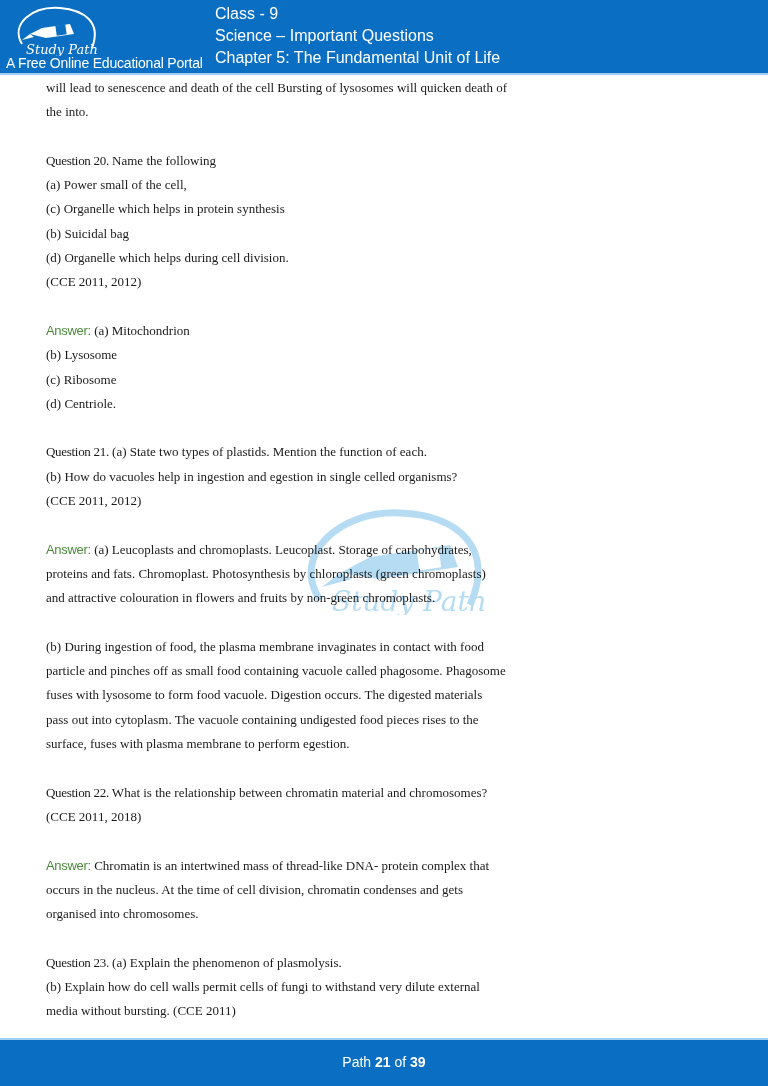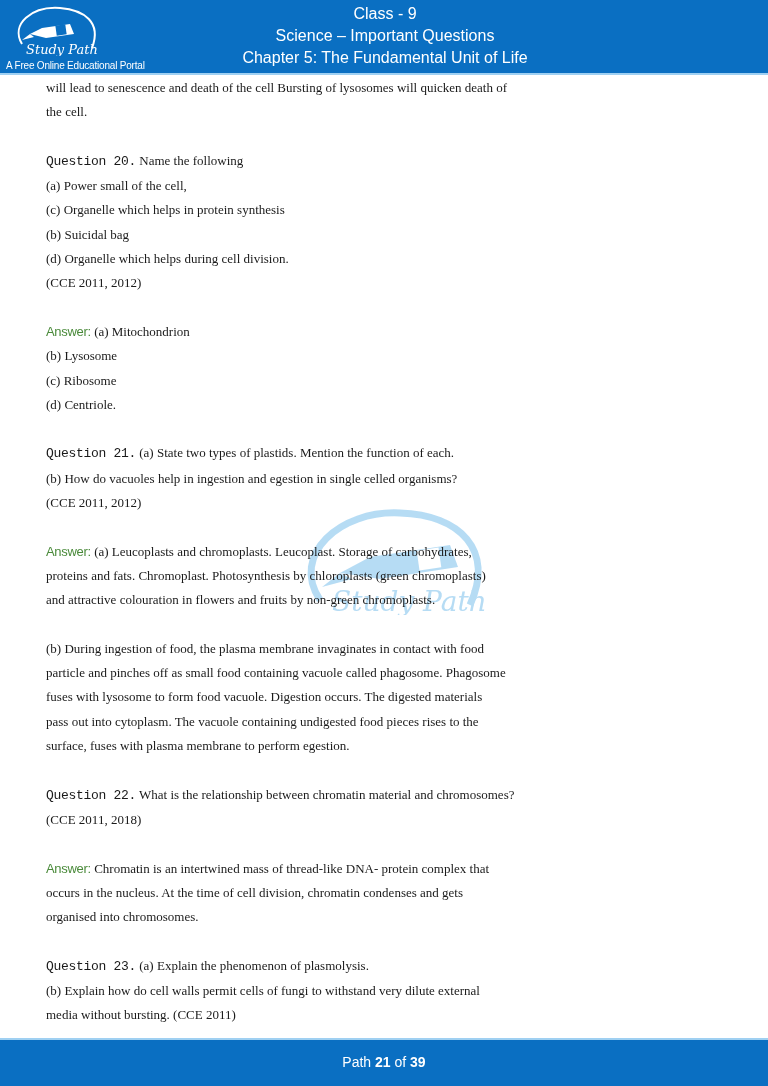--- a/index.html
+++ b/index.html
@@ -14,35 +14,35 @@
     background: #0a6fc2; color: #ffffff;
     border-bottom: 2px solid #9fd0f2;
   }
   .logo {
     position: absolute; left: 6px; top: 4px; width: 205px; height: 68px;
   }
   .logo svg { position: absolute; left: 6px; top: 0; }
   .logo-tagline {
     position: absolute; left: 0; bottom: 1px; width: 210px;
     font-family: "Liberation Sans", "DejaVu Sans", sans-serif;
-    font-size: 10px; letter-spacing: -0.2px; color: #ffffff; white-space: nowrap;
+    font-size: 14px; letter-spacing: -0.2px; color: #ffffff; white-space: nowrap;
   }
   .header-titles {
-    position: absolute; left: 215px; top: 3px; width: 340px; text-align: center;
+    position: absolute; left: 215px; top: 3px; width: 340px; text-align: left;
     font-family: "Liberation Sans", "DejaVu Sans", sans-serif;
   }
   .header-titles div { font-size: 16px; line-height: 22px; white-space: nowrap; }
 
   .content {
     position: absolute; left: 46px; top: 76px; width: 690px;
     font-size: 13px; line-height: 24.3px;
   }
   .content p { margin: 0; }
   .gap { height: 24.3px; }
-  .q-label { font-family: Liberation Mono, monospace; font-weight: normal; color: #1a1a1a; letter-spacing: -0.3px; }
+  .q-label { font-family: Liberation Serif, serif; font-weight: normal; color: #1a1a1a; letter-spacing: -0.3px; }
   .a-label { font-family: "Liberation Sans", "DejaVu Sans", sans-serif; color: #4a8a3a; letter-spacing: -0.3px; margin-top: 16px; }
 
   .watermark {
     position: absolute; left: 300px; top: 505px; width: 190px; height: 110px;
     opacity: 0.55; pointer-events: none;
   }
 
   .footer {
     position: absolute; left: 0; top: 1038px; width: 768px; height: 48px;
     background: #0a6fc2; border-top: 2px solid #9fd0f2;
@@ -77,21 +77,21 @@
   <path d="M20 95 C -10 50, 40 5, 100 8 C 160 10, 195 45, 170 100" fill="none" stroke="#7cc0ec" stroke-width="7"></path>
   <path d="M40 68 L70 52 L150 40 L158 62 L80 74 Z" fill="#7cc0ec"></path>
   <rect x="118" y="44" width="22" height="20" fill="#ffffff" transform="rotate(-8 129 54)"></rect>
   <path d="M40 68 L22 82 L52 74 Z" fill="#7cc0ec"></path>
   <text x="32" y="106" fill="#7cc0ec" font-family="DejaVu Serif, serif" font-style="italic" font-size="28">Study Path</text>
 </svg>
 
 <div class="content">
   <section>
     <p>will lead to senescence and death of the cell Bursting of lysosomes will quicken death of</p>
-    <p>the cell.</p>
+    <p>the into.</p>
   </section>
   <div class="gap"></div>
 
   <section>
     <p><span class="q-label">Question 20.</span><span> Name the following</span></p>
     <p>(a) Power small of the cell,</p>
     <p>(c) Organelle which helps in protein synthesis</p>
     <p>(b) Suicidal bag</p>
     <p>(d) Organelle which helps during cell division.</p>
     <p>(CCE 2011, 2012)</p>

